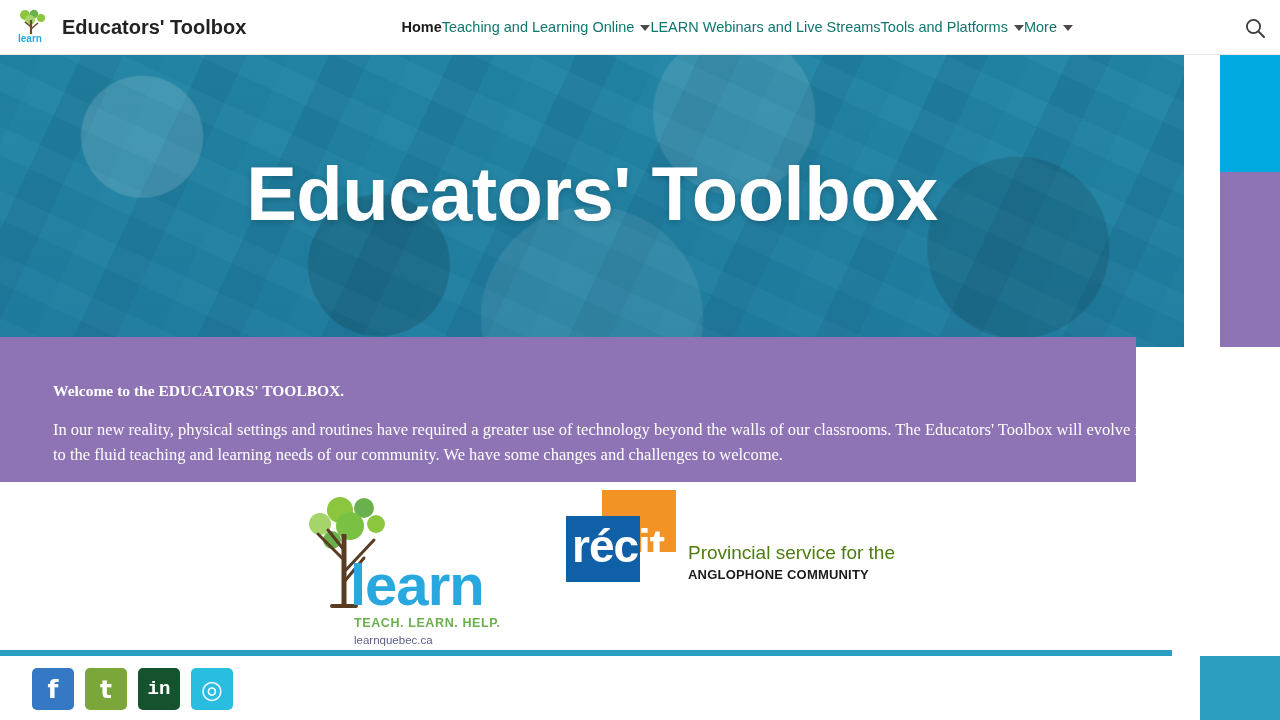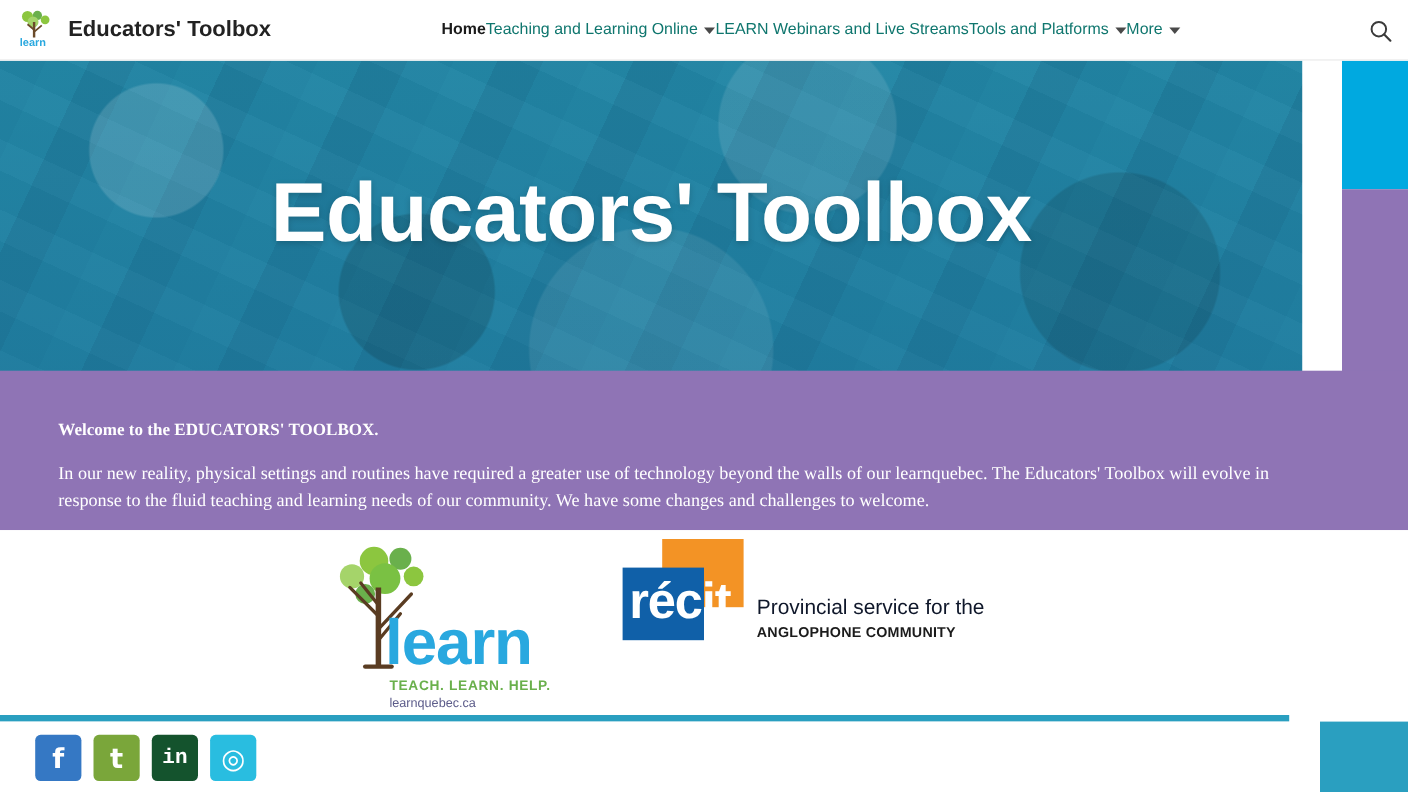--- a/index.html
+++ b/index.html
@@ -109,21 +109,21 @@
   }
   .hero-white-gap {
     position: absolute; right: 60px; top: 0;
     width: 36px; height: 292px;
     background: #ffffff;
   }
 
   
   .intro-band {
     position: absolute; top: 337px; left: 0;
-    width: 1280px; height: 145px;
+    width: 1136px; height: 145px;
     background: #8f74b5;
     color: #ffffff;
     font-family: "Liberation Serif", serif;
   }
   .intro-heading {
     position: absolute; left: 53px; top: 45px;
     font-size: 15.5px;
     font-weight: bold;
   }
   .intro-body {
@@ -184,21 +184,21 @@
     font-size: 46px;
     font-weight: bold;
     color: #ffffff;
     letter-spacing: -1px;
     line-height: 52px;
     z-index: 3;
   }
   .recit-caption-1 {
     position: absolute; left: 688px; top: 60px;
     font-size: 19px;
-    color: #0f172a;
+    color: #4d7c0f;
   }
   .recit-caption-2 {
     position: absolute; left: 688px; top: 85px;
     font-size: 13px;
     font-weight: bold;
     color: #1b1b1b;
     letter-spacing: 0.2px;
   }
 
   
@@ -293,21 +293,21 @@
 <div class="hero-wrap">
   <div class="hero-img"></div>
   <div class="hero-white-gap"></div>
   <div class="hero-right-top"></div>
   <div class="hero-right-bottom"></div>
   <div class="hero-title">Educators' Toolbox</div>
 </div>
 
 <div class="intro-band">
   <div class="intro-heading">Welcome to the EDUCATORS' TOOLBOX.</div>
-  <div class="intro-body">In our new reality, physical settings and routines have required a greater use of technology beyond the walls of our learnquebec.  The Educators' Toolbox will evolve in response to the fluid teaching and learning needs of our community.  We have some changes and challenges to welcome.</div>
+  <div class="intro-body">In our new reality, physical settings and routines have required a greater use of technology beyond the walls of our classrooms.  The Educators' Toolbox will evolve in response to the fluid teaching and learning needs of our community.  We have some changes and challenges to welcome.</div>
 </div>
 
 <div class="logos-band">
 
   <div class="learn-logo">
     <svg class="tree-canopy" width="130" height="120" viewBox="0 0 130 120" aria-hidden="true">
       <circle cx="52" cy="16" r="13" fill="#8cc63f"></circle>
       <circle cx="76" cy="14" r="10" fill="#6ab04c"></circle>
       <circle cx="32" cy="30" r="11" fill="#a5d46a"></circle>
       <circle cx="62" cy="32" r="14" fill="#7ac143"></circle>

